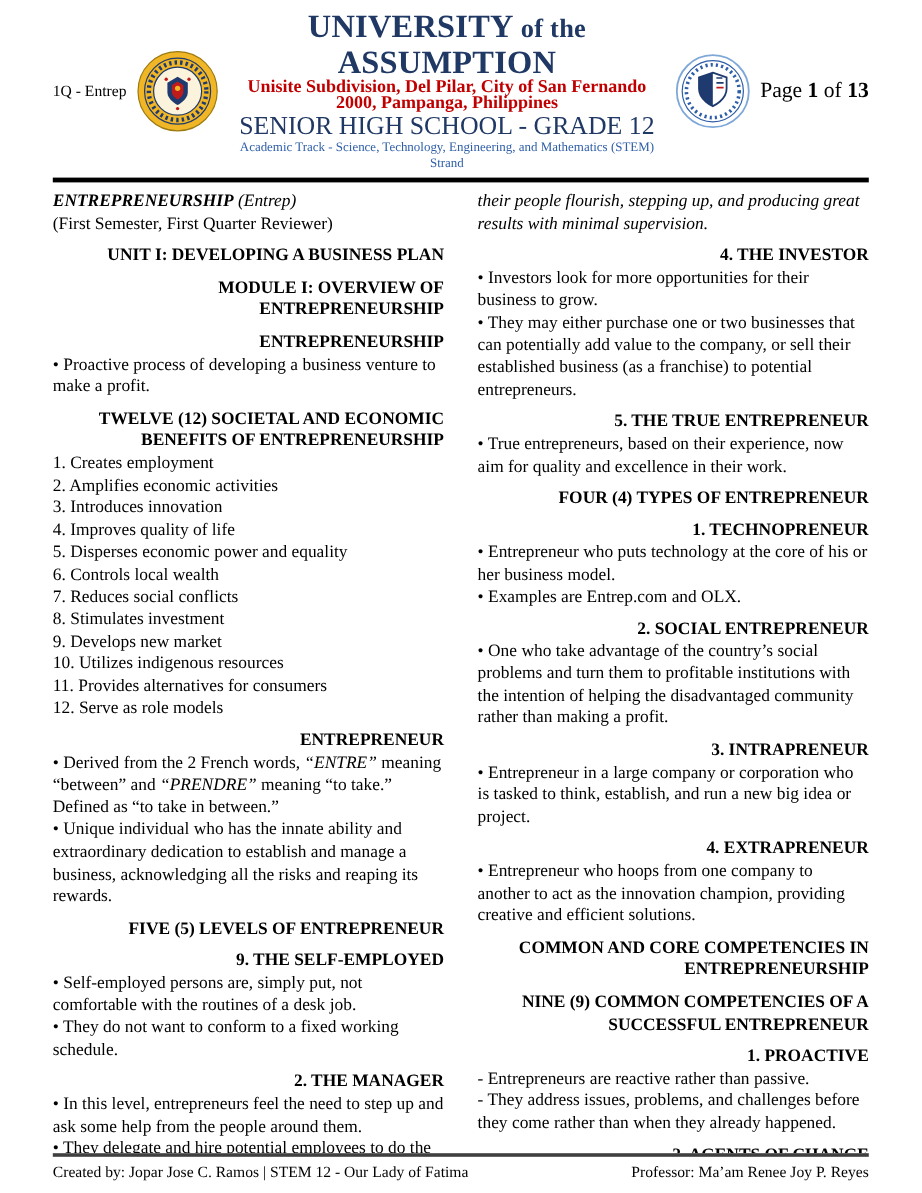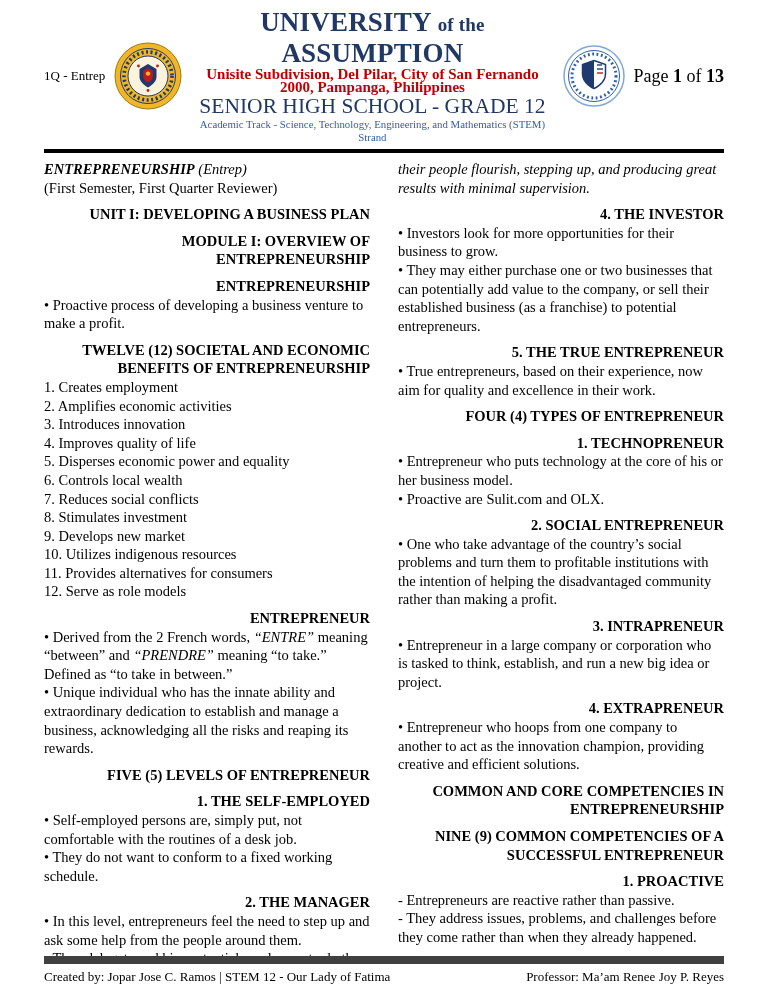--- a/index.html
+++ b/index.html
@@ -19,41 +19,41 @@
   
   .header {
     display:flex; align-items:center; gap:9px;
     padding-bottom:5px;
     border-bottom:4px solid #000;
   }
   .course-label { font-size:13px; white-space:nowrap; }
   .seal { flex:0 0 auto; display:block; }
   .header-center { flex:1; text-align:center; min-width:0; }
   .uni-title { color:#203864; font-weight:bold; font-size:27px; line-height:29px; letter-spacing:.2px; }
-  .uni-title .mid { font-size:19px;margin-top:24px; }
+  .uni-title .mid { font-size:22px;margin-top:24px; }
   .uni-address { color:#C00000; font-size:15px; font-weight:bold; line-height:13px; }
   .uni-school { color:#203864; font-weight:normal; font-size:21.5px; line-height:24px; }
   .uni-strand { color:#2E5EA8; font-size:10.8px; line-height:13px; }
   .page-label { font-size:18px; white-space:pre; }
   .page-label .num { font-weight:bold; }
   
   .doc-body {
     flex:1; display:flex; gap:28px;
     padding-top:7px;
     overflow:hidden;
   }
   .col { flex:1; min-width:0; font-size:14.5px; line-height:18.6px; }
   .blk { margin:0; }
   .blk-h { font-weight:bold; margin-top:8px;text-align:right; }
   .col .blk:first-child { margin-top:0;font-style:italic; }
   .b { font-weight:bold; }
   .i { font-style:italic; }
   
   .footer {
-    border-top:8px solid #404040;
+    border-top:3px solid #404040;
     padding-top:5px;
     display:flex; justify-content:space-between; align-items:baseline;
     font-size:13px;
   }
 </style>
 </head>
 <body>
 
 <div class="page">
 
@@ -114,38 +114,38 @@
         <p class="blk blk-p"><span>7. Reduces social conflicts</span></p>
         <p class="blk blk-p"><span>8. Stimulates investment</span></p>
         <p class="blk blk-p"><span>9. Develops new market</span></p>
         <p class="blk blk-p"><span>10. Utilizes indigenous resources</span></p>
         <p class="blk blk-p"><span>11. Provides alternatives for consumers</span></p>
         <p class="blk blk-p"><span>12. Serve as role models</span></p>
         <p class="blk blk-h"><span>ENTREPRENEUR</span></p>
         <p class="blk blk-p"><span>• Derived from the 2 French words, </span><span class="i">“ENTRE”</span><span> meaning “between” and </span><span class="i">“PRENDRE”</span><span> meaning “to take.” Defined as “to take in between.”</span></p>
         <p class="blk blk-p"><span>• Unique individual who has the innate ability and extraordinary dedication to establish and manage a business, acknowledging all the risks and reaping its rewards.</span></p>
         <p class="blk blk-h"><span>FIVE (5) LEVELS OF ENTREPRENEUR</span></p>
-        <p class="blk blk-h"><span>1. THE SELF-EMPLOYED</span></p>
+        <p class="blk blk-h"><span>9. THE SELF-EMPLOYED</span></p>
         <p class="blk blk-p"><span>• Self-employed persons are, simply put, not comfortable with the routines of a desk job.</span></p>
         <p class="blk blk-p"><span>• They do not want to conform to a fixed working schedule.</span></p>
         <p class="blk blk-h"><span>2. THE MANAGER</span></p>
         <p class="blk blk-p"><span>• In this level, entrepreneurs feel the need to step up and ask some help from the people around them.</span></p>
         <p class="blk blk-p"><span>• They delegate and hire potential employees to do the work.</span></p>
       </div>
     <div class="col" id="col-right">
         <p class="blk blk-p"><span>their people flourish, stepping up, and producing great results with minimal supervision.</span></p>
         <p class="blk blk-h"><span>4. THE INVESTOR</span></p>
         <p class="blk blk-p"><span>• Investors look for more opportunities for their business to grow.</span></p>
         <p class="blk blk-p"><span>• They may either purchase one or two businesses that can potentially add value to the company, or sell their established business (as a franchise) to potential entrepreneurs.</span></p>
         <p class="blk blk-h"><span>5. THE TRUE ENTREPRENEUR</span></p>
         <p class="blk blk-p"><span>• True entrepreneurs, based on their experience, now aim for quality and excellence in their work.</span></p>
         <p class="blk blk-h"><span>FOUR (4) TYPES OF ENTREPRENEUR</span></p>
         <p class="blk blk-h"><span>1. TECHNOPRENEUR</span></p>
         <p class="blk blk-p"><span>• Entrepreneur who puts technology at the core of his or her business model.</span></p>
-        <p class="blk blk-p"><span>• Proactive are Sulit.com and OLX.</span></p>
+        <p class="blk blk-p"><span>• Examples are Entrep.com and OLX.</span></p>
         <p class="blk blk-h"><span>2. SOCIAL ENTREPRENEUR</span></p>
         <p class="blk blk-p"><span>• One who take advantage of the country’s social problems and turn them to profitable institutions with the intention of helping the disadvantaged community rather than making a profit.</span></p>
         <p class="blk blk-h"><span>3. INTRAPRENEUR</span></p>
         <p class="blk blk-p"><span>• Entrepreneur in a large company or corporation who is tasked to think, establish, and run a new big idea or project.</span></p>
         <p class="blk blk-h"><span>4. EXTRAPRENEUR</span></p>
         <p class="blk blk-p"><span>• Entrepreneur who hoops from one company to another to act as the innovation champion, providing creative and efficient solutions.</span></p>
         <p class="blk blk-h"><span>COMMON AND CORE COMPETENCIES IN ENTREPRENEURSHIP</span></p>
         <p class="blk blk-h"><span>NINE (9) COMMON COMPETENCIES OF A SUCCESSFUL ENTREPRENEUR</span></p>
         <p class="blk blk-h"><span>1. PROACTIVE</span></p>
         <p class="blk blk-p"><span>- Entrepreneurs are reactive rather than passive.</span></p>

